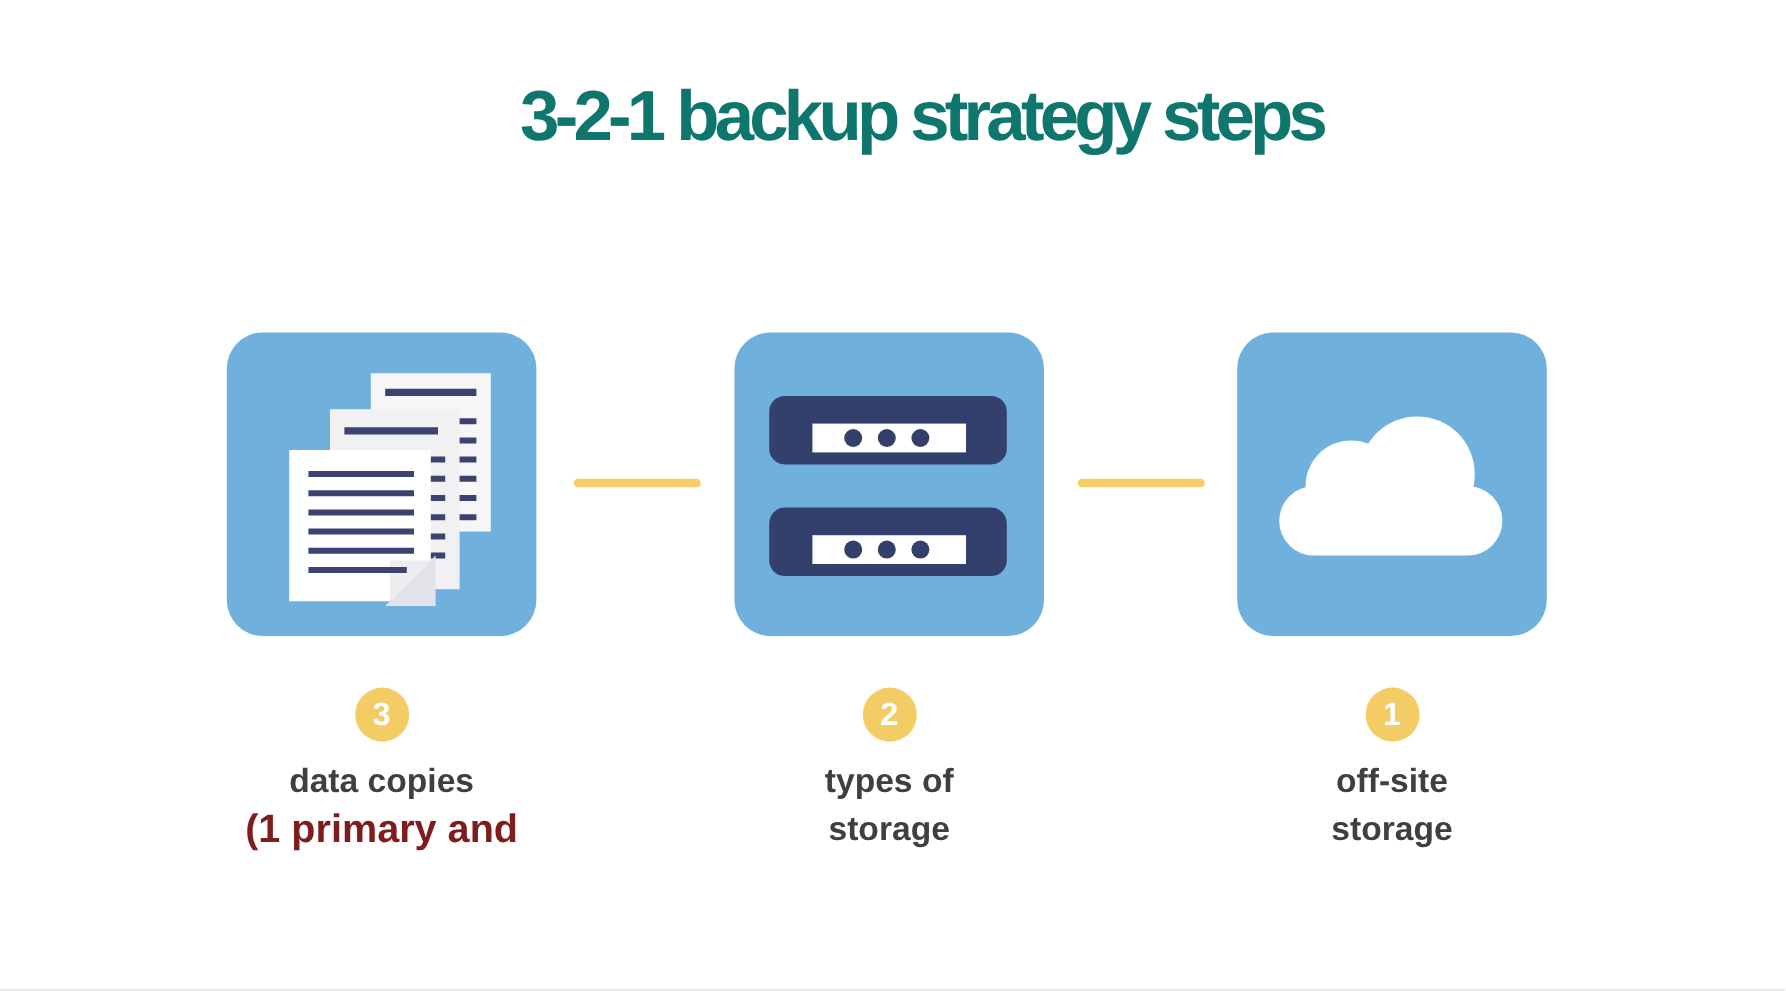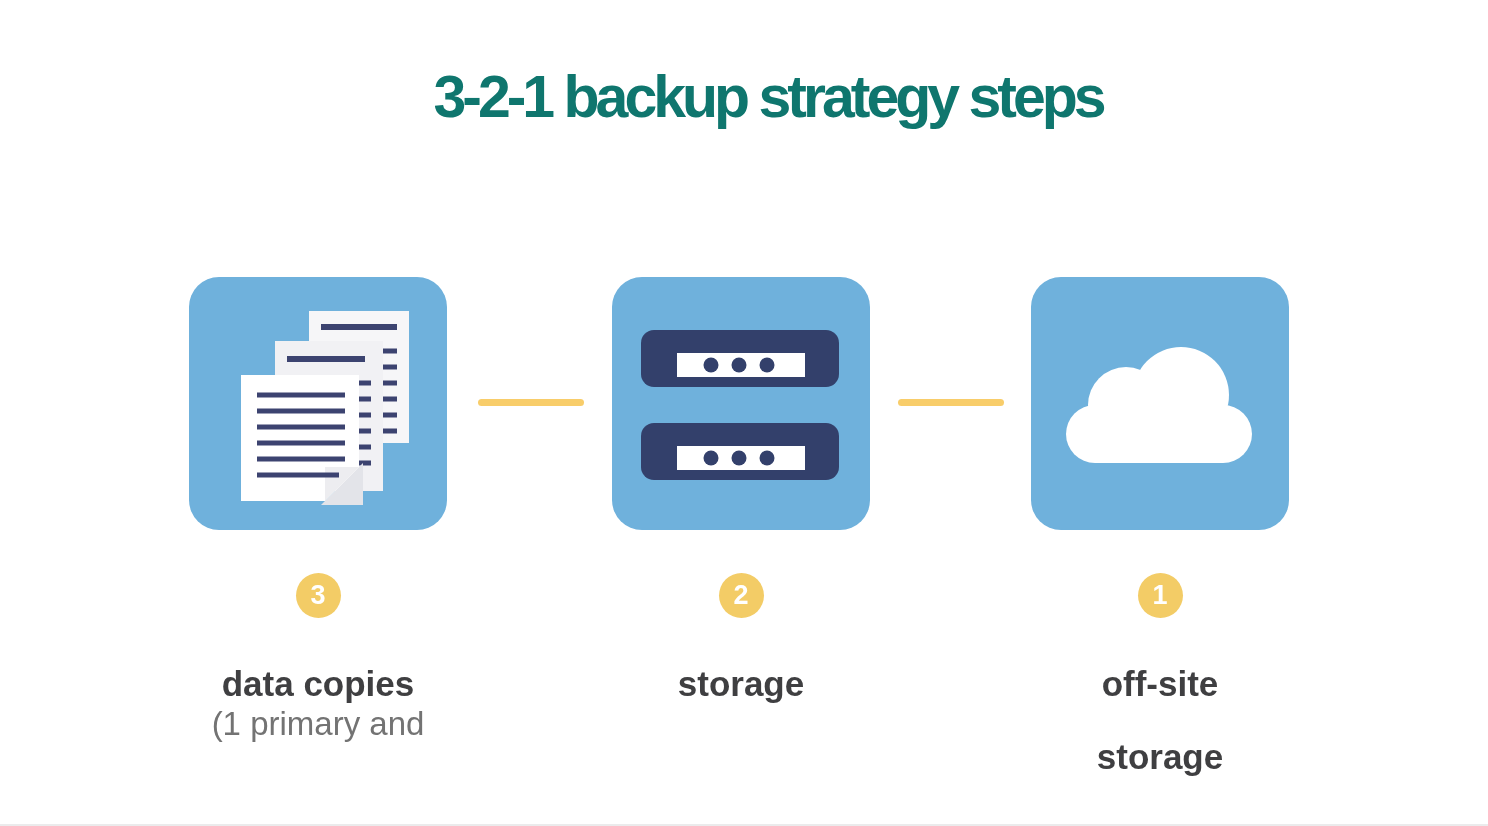--- a/index.html
+++ b/index.html
@@ -30,24 +30,24 @@
   .connector-2{left:898px;width:106px;}
   .badge{
     margin-top:43px;width:45px;height:45px;border-radius:50%;
     background:#f3cc66;display:flex;align-items:center;justify-content:center;
   }
   .badge span{
     color:#ffffff;font-size:27px;font-weight:700;line-height:1;
   }
   .label{margin-top:13px;text-align:center;}
   .bold-line{
-    font-size:35px;font-weight:700;color:#3f3f41;line-height:40px;white-space:nowrap;margin-top:33px;
+    font-size:28px;font-weight:700;color:#3f3f41;line-height:40px;white-space:nowrap;
   }
   .sub-line{
-    font-size:33px;font-weight:400;color:#737373;line-height:40px;white-space:nowrap;
+    font-size:33px;font-weight:700;color:#7f1d1d;line-height:40px;white-space:nowrap;
   }
   .bottom-edge{
     position:absolute;left:0;bottom:0;width:100%;height:2px;background:#ebebec;
   }
 </style>
 </head>
 <body>
 
 <div class="canvas">
 
@@ -110,20 +110,21 @@
         <rect x="64" y="169" width="128" height="24" fill="#ffffff"></rect>
         <circle cx="98" cy="181" r="7.5" fill="#33406b"></circle>
         <circle cx="126" cy="181" r="7.5" fill="#33406b"></circle>
         <circle cx="154" cy="181" r="7.5" fill="#33406b"></circle>
       </svg>
     </div>
     <div class="badge">
       <span>2</span>
     </div>
     <div class="label">
+      <div class="bold-line">types of</div>
       <div class="bold-line">storage</div>
     </div>
   </div>
 
   <div class="connector connector-2"></div>
 
   <div class="step-col col-3">
     <div class="tile">
       <svg width="258" height="253" viewBox="0 0 258 253">
         <circle cx="150" cy="118" r="48" fill="#ffffff"></circle>

